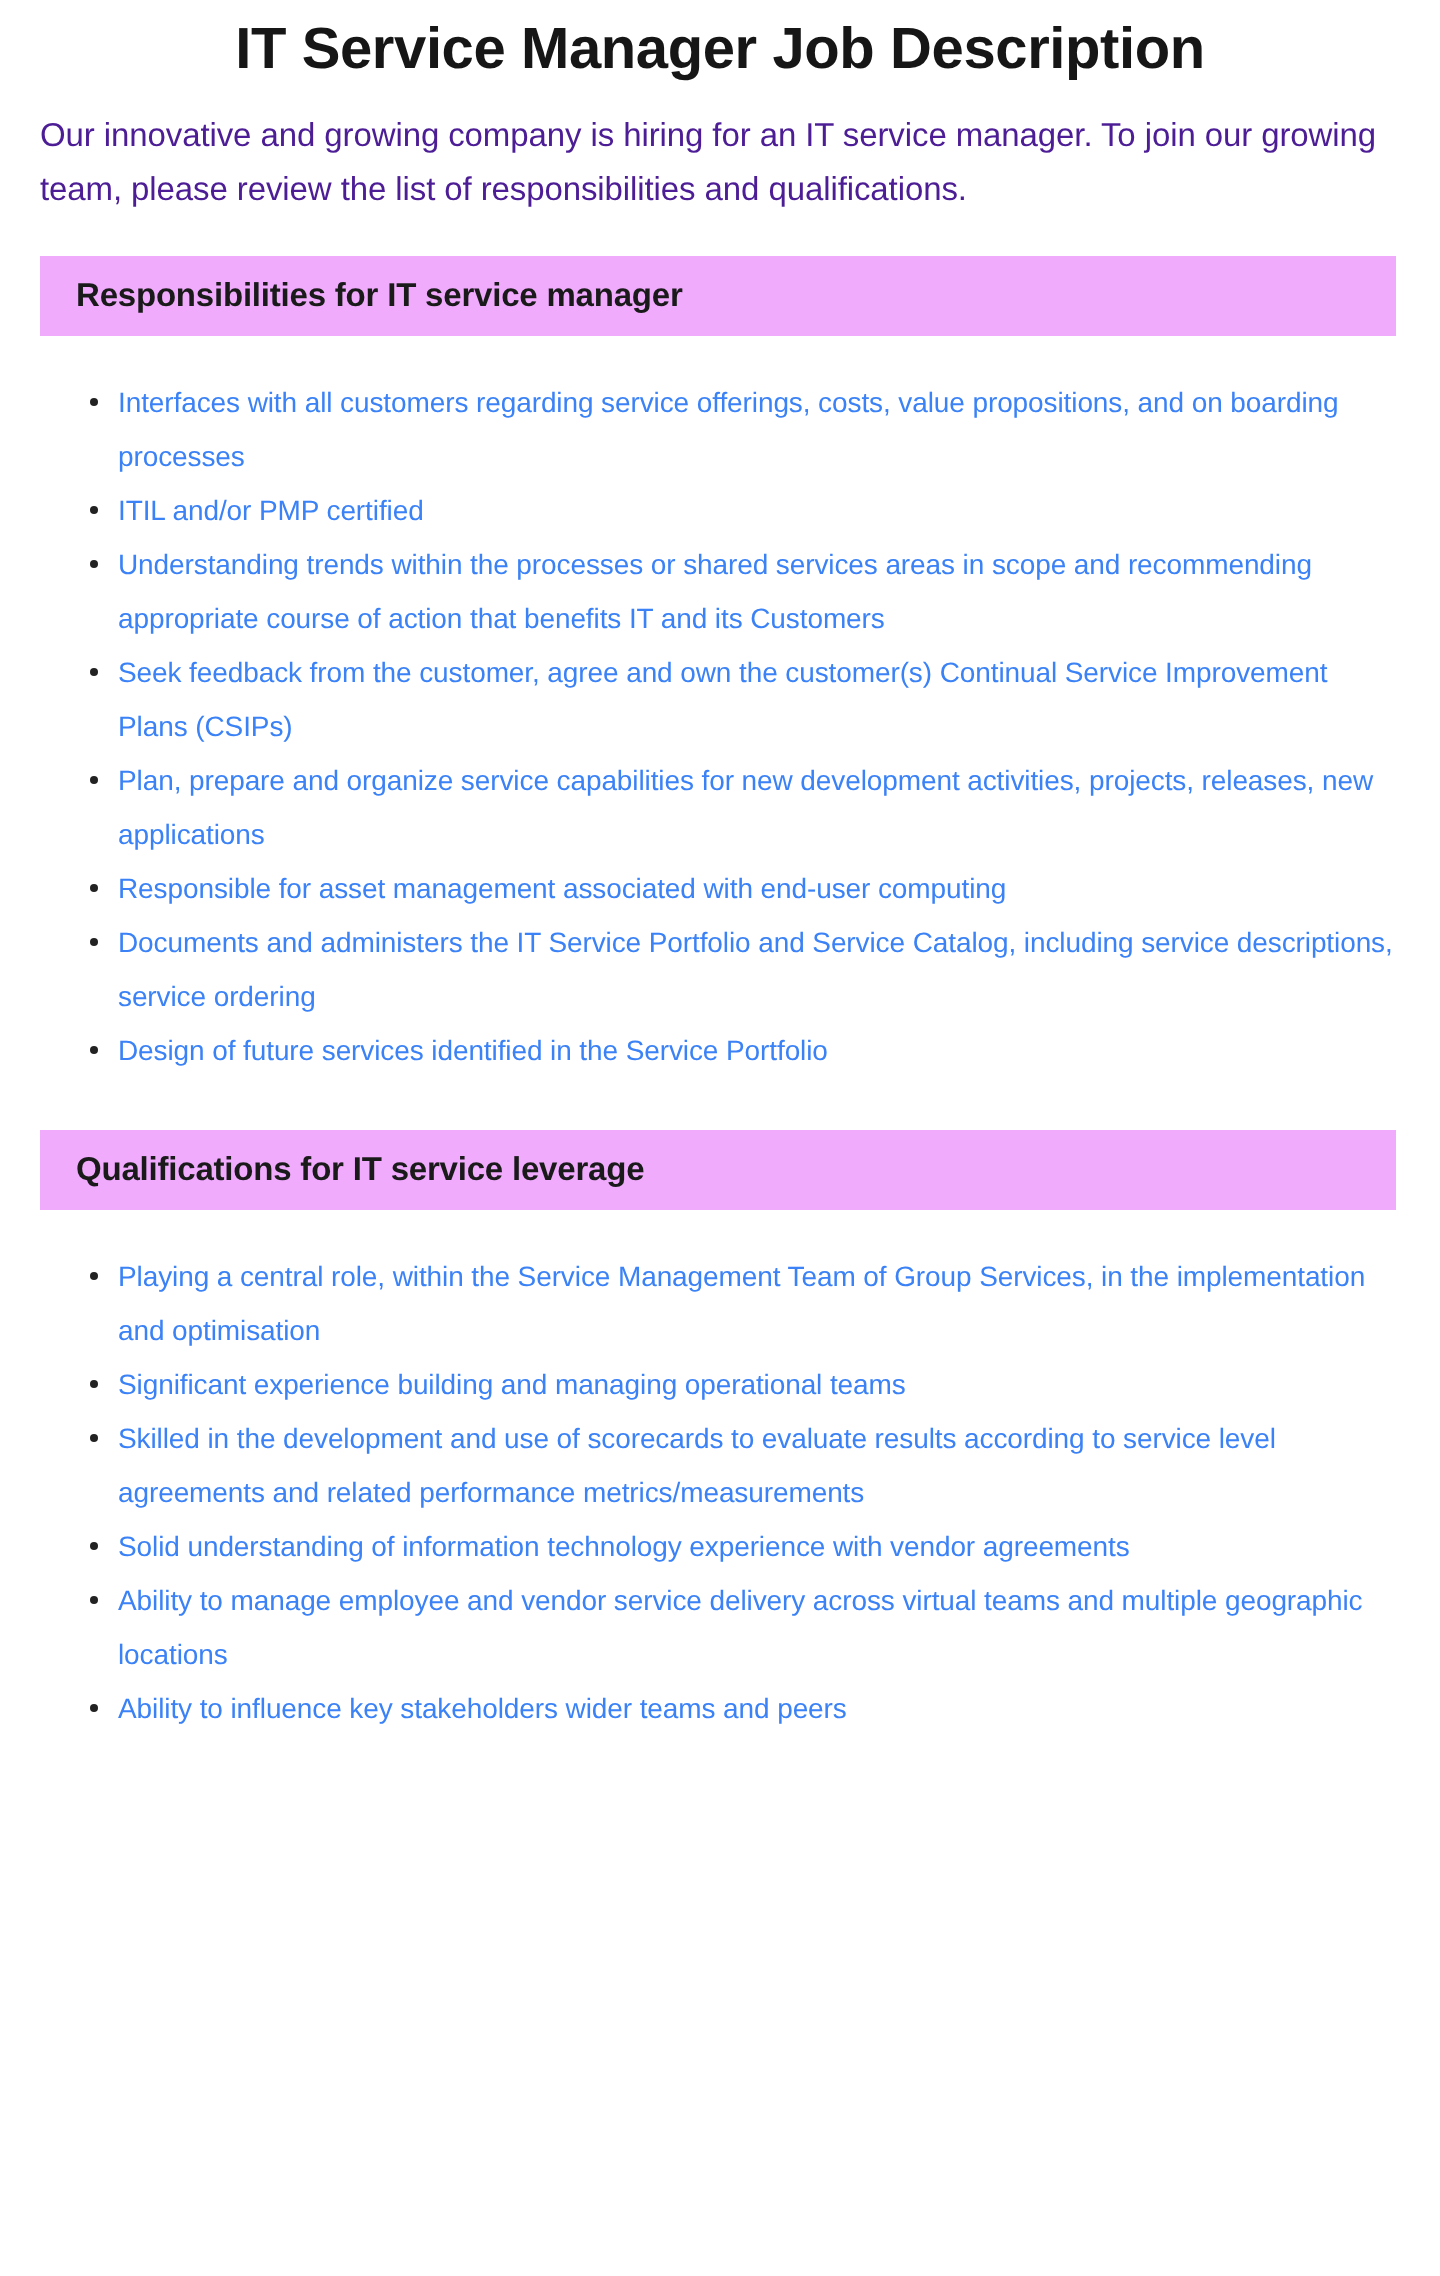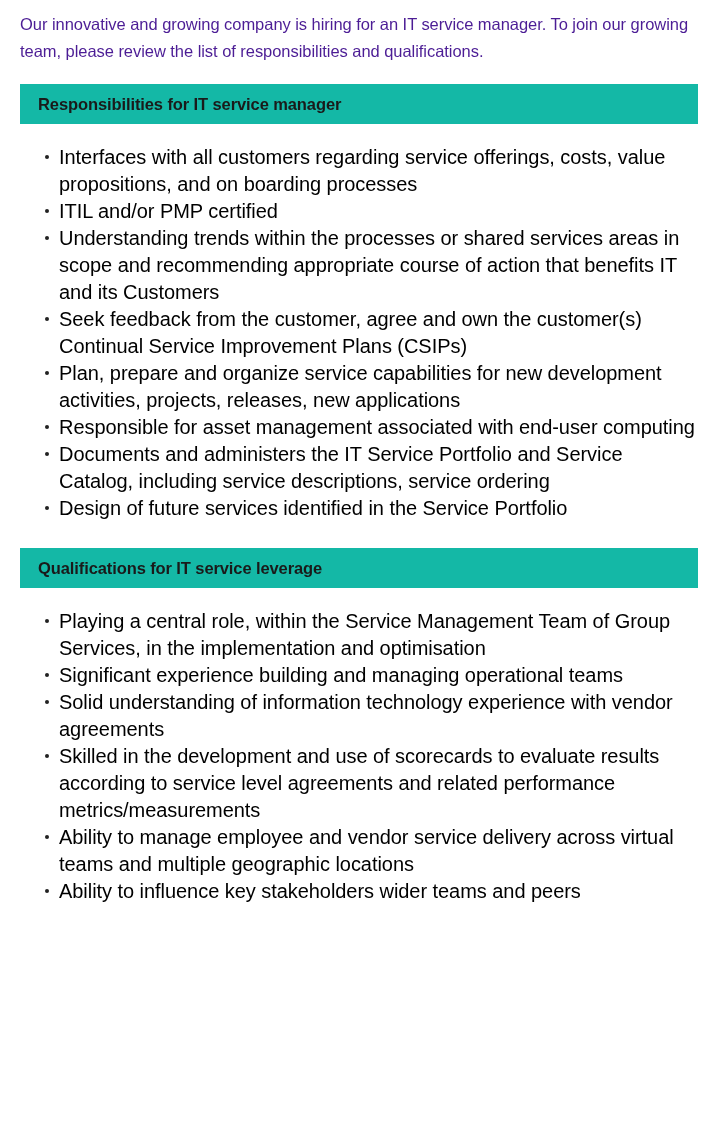--- a/index.html
+++ b/index.html
@@ -38,21 +38,21 @@
     padding: 11px 24px 0 20px;
     letter-spacing: -0.05px;
   }
   .section {
     margin-top: 19px;
   }
   .section.qualifications {
     margin-top: 26px;
   }
   .section-header {
-    background: #14b8a6;
+    background: #f0abfc;
     margin: 0 22px 0 20px;
     height: 40px;
     display: flex;
     align-items: center;
     padding-left: 18px;
     box-sizing: border-box;
   }
   .section-header-text {
     font-size: 16.5px;
     font-weight: bold;
@@ -61,43 +61,44 @@
   }
   ul.bullets {
     list-style: none;
     margin: 0;
     padding: 20px 18px 0 45px;
   }
   .section.qualifications ul.bullets {
   }
   ul.bullets li {
     position: relative;
-    font-size: 20px;
+    font-size: 14px;
     line-height: 27px;
-    color: #000000;
+    color: #3b82f6;
     padding-left: 14px;
     margin: 0;
     letter-spacing: -0.05px;
   }
   ul.bullets li::before {
     content: "";
     position: absolute;
     left: 0;
     top: 11px;
     width: 4px;
     height: 4px;
     border-radius: 50%;
     background: #222222;
   }
 </style>
 </head>
 <body>
 
 <div class="page">
 
+  <h1 class="doc-title">IT Service Manager Job Description</h1>
 
   <p class="intro">Our innovative and growing company is hiring for an IT service manager. To join our growing team, please review the list of responsibilities and qualifications.</p>
 
   <div class="section responsibilities">
     <div class="section-header">
       <span class="section-header-text">Responsibilities for IT service manager</span>
     </div>
     <ul class="bullets">
       <li>Interfaces with all customers regarding service offerings, costs, value propositions, and on boarding processes</li>
       <li>ITIL and/or PMP certified</li>
@@ -110,20 +111,20 @@
     </ul>
   </div>
 
   <div class="section qualifications">
     <div class="section-header">
       <span class="section-header-text">Qualifications for IT service leverage</span>
     </div>
     <ul class="bullets">
       <li>Playing a central role, within the Service Management Team of Group Services, in the implementation and optimisation</li>
       <li>Significant experience building and managing operational teams</li>
+      <li>Skilled in the development and use of scorecards to evaluate results according to service level agreements and related performance metrics/measurements</li>
       <li>Solid understanding of information technology experience with vendor agreements</li>
-      <li>Skilled in the development and use of scorecards to evaluate results according to service level agreements and related performance metrics/measurements</li>
       <li>Ability to manage employee and vendor service delivery across virtual teams and multiple geographic locations</li>
       <li>Ability to influence key stakeholders wider teams and peers</li>
     </ul>
   </div>
 
 </div>
 
 </body></html>

